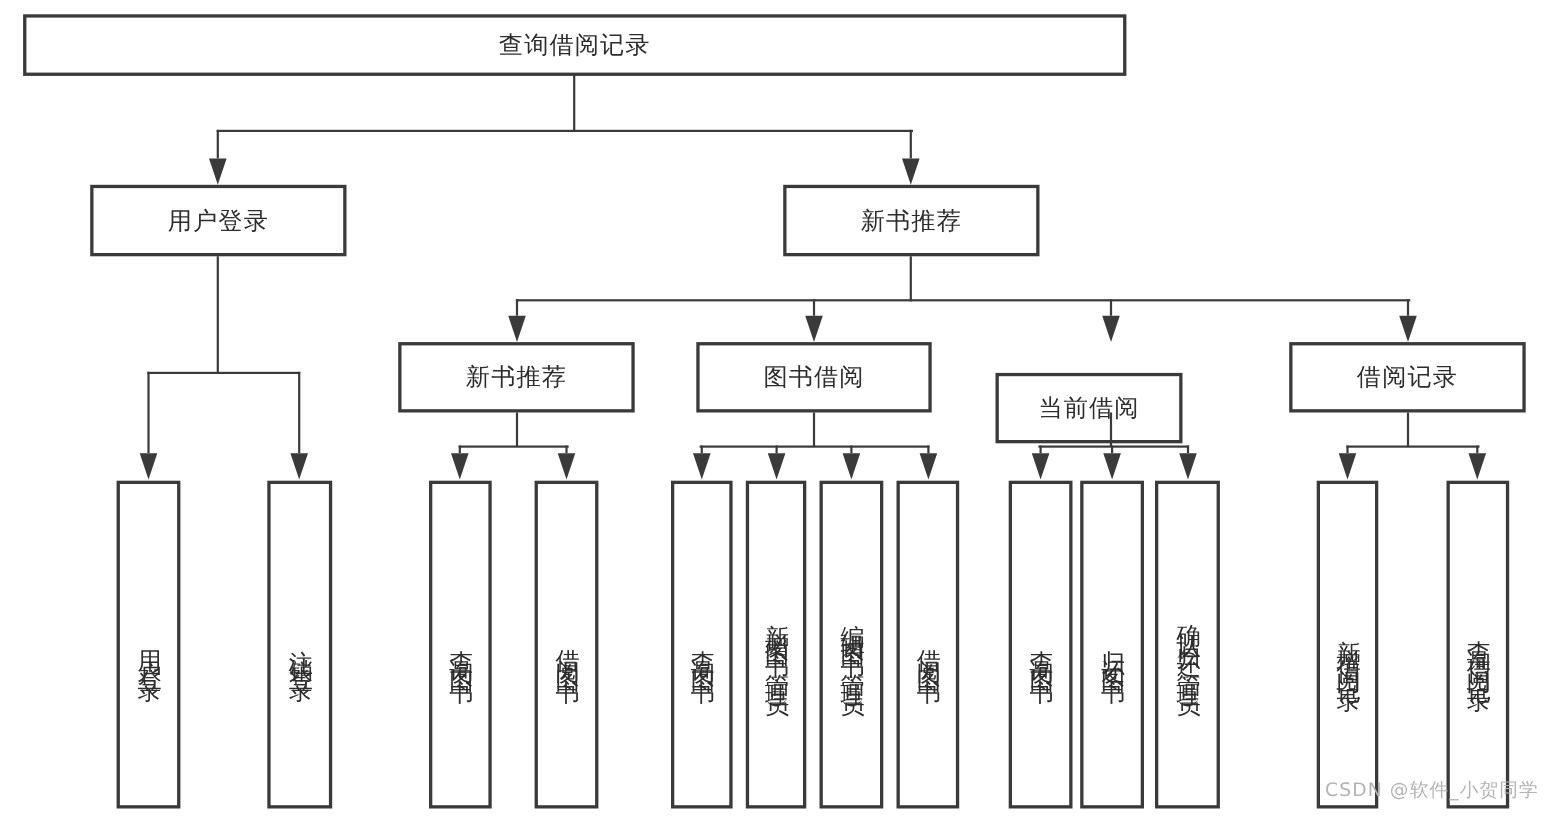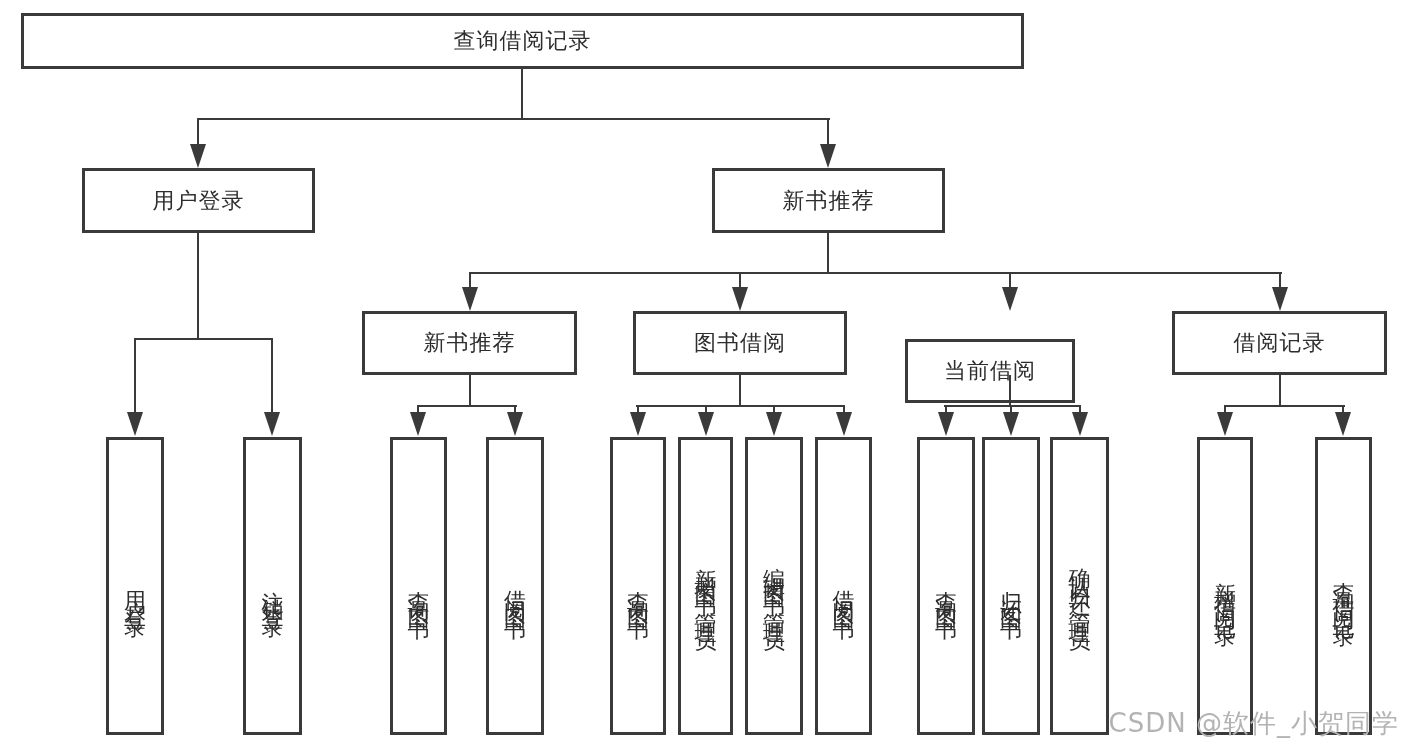--- a/index.html
+++ b/index.html
@@ -50,22 +50,22 @@
   .arrow .shaft{width:2px;background:var(--line);flex:1;}
   .arrow .head{
     width:0;height:0;
     border-left:8px solid transparent;
     border-right:8px solid transparent;
     border-top:24px solid var(--line);
   }
   .watermark{
     position:absolute;
     right:6px;
-    bottom:6px;
-    font-size:26px;
+    bottom:17px;
+    font-size:17px;
     color:var(--watermark);
     letter-spacing:1px;
     z-index:10;
   }
 </style>
 </head>
 <body>
 
 <div id="stage">
 

